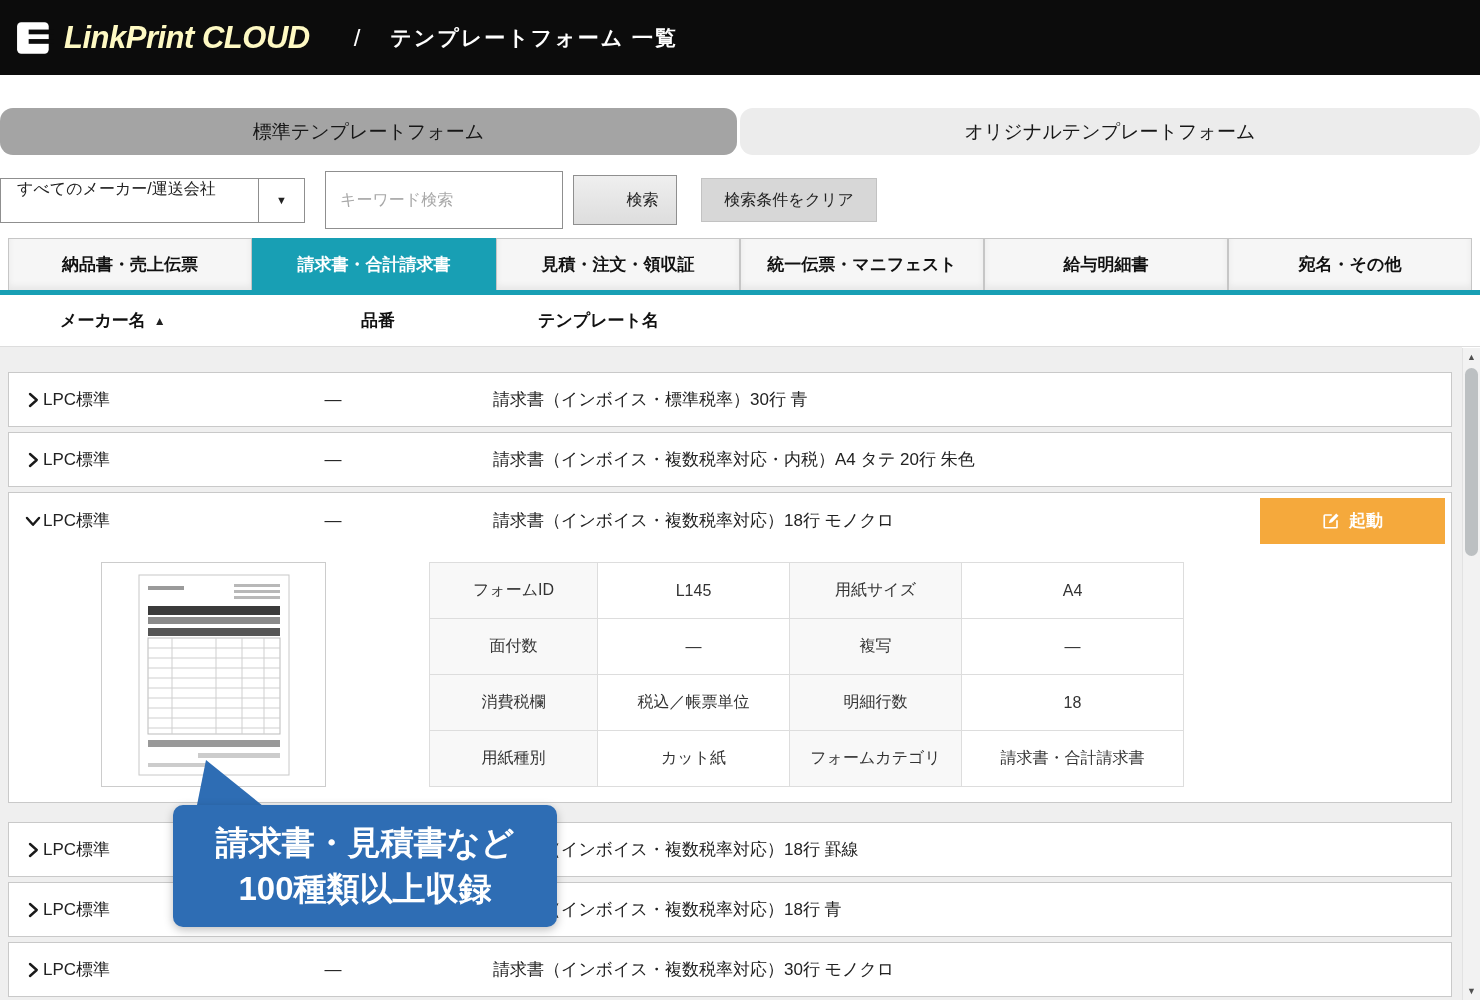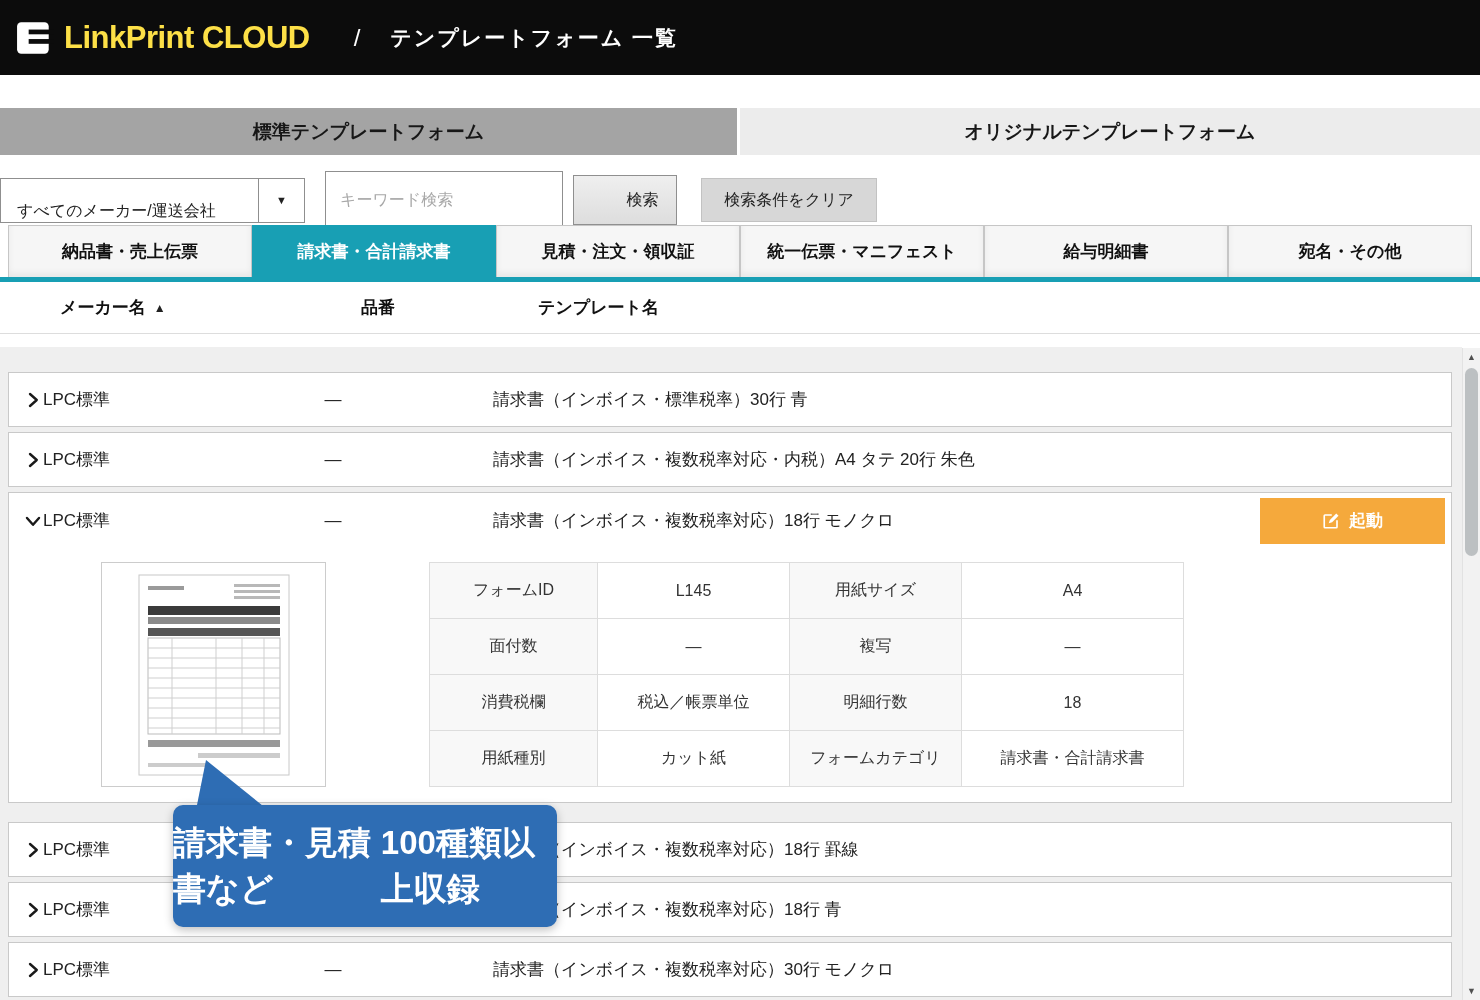--- a/index.html
+++ b/index.html
@@ -4,42 +4,42 @@
 <style>
   * { margin:0; padding:0; box-sizing:border-box; }
   html,body { background:#fff; }
   body { font-family:"Liberation Sans","DejaVu Sans",sans-serif; }
   .page { position:relative; width:1480px; height:1000px; background:#fff; overflow:hidden; }
 
   
   .topbar { height:75px; background:#0c0c0c; display:flex; align-items:center; padding-left:16px; }
   .logo-wrap { display:flex; align-items:center; }
   .logo-icon { width:38px; height:38px; margin-right:10px; }
-  .logo-text { color:#fde047; font-size:31px; font-weight:800; letter-spacing:-0.5px; }
+  .logo-text { color:#fef9c3; font-size:31px; font-weight:800; letter-spacing:-0.5px;font-style:italic; }
   .crumb-sep { color:#fff; font-size:24px; margin:0 30px 0 44px; font-weight:400; }
   .crumb { color:#fff; font-size:21px; font-weight:700; letter-spacing:2px; }
 
   
   .main-tabs { display:flex; margin-top:33px; height:47px; }
-  .main-tab { display:flex; align-items:center; justify-content:center; font-size:19px; font-weight:700; color:#171717; cursor:pointer; }
+  .main-tab { display:flex; align-items:center; justify-content:center; font-size:19px; font-weight:400; color:#171717; cursor:pointer;border-radius:13px; }
   .main-tab.standard { width:737px; background:#a4a4a4; }
   .main-tab.original { flex:1; margin-left:3px; background:#ececec; }
 
   
   .search-row { margin-top:20px; height:50px; display:flex; align-items:center; }
-  .maker-select { width:305px; height:45px; border:1px solid #8f8f8f; background:#fff; display:flex; align-items:flex-end; cursor:pointer; }
+  .maker-select { width:305px; height:45px; border:1px solid #8f8f8f; background:#fff; display:flex; align-items:flex-start; cursor:pointer; }
   .maker-select .sel-text { flex:1; padding-left:16px; font-size:16px; color:#222; }
   .maker-select .sel-arrow { width:46px; height:100%; border-left:1px solid #8f8f8f; display:flex; align-items:center; justify-content:center; font-size:11px; color:#222; }
   .keyword { margin-left:20px; width:238px; height:58px; border:1px solid #8f8f8f; padding:0 14px; font-size:16px; color:#222; font-family:inherit; }
   .keyword::placeholder { color:#a8a8a8; }
   .btn-search { margin-left:10px; width:104px; height:50px; background:linear-gradient(#efefef,#ddd); border:1px solid #8f8f8f; font-size:16px; color:#222; font-family:inherit; cursor:pointer;padding-left:35px; }
   .btn-clear { margin-left:24px; width:176px; height:44px; background:#d7d7d7; border:1px solid #c2c2c2; font-size:16px; color:#222; font-family:inherit; cursor:pointer; }
 
   
-  .category-tabs { height:52px; display:flex; padding:0 8px; }
+  .category-tabs { margin-top:13px; height:52px; display:flex; padding:0 8px; }
   .cat-tab { flex:1; display:flex; align-items:center; justify-content:center; background:#f6f6f6; border:1px solid #c6c6c6; border-bottom:none; font-size:17px; font-weight:700; color:#111; box-shadow:inset 0 -4px 6px rgba(0,0,0,0.06); cursor:pointer; }
   .cat-tab.active { background:#189fb4; color:#fff; border-color:#189fb4; box-shadow:none; }
   .teal-strip { height:5px; background:#189fb4; }
 
   
   .table-head { height:52px; display:flex; align-items:center; border-bottom:1px solid #ddd; font-weight:700; font-size:17px; color:#111; background:#fff; }
   .th-maker { padding-left:60px; width:318px; display:flex; align-items:center; gap:8px; }
   .sort-icon { font-size:12px; color:#222; cursor:pointer; }
   .th-part { width:120px; text-align:center; }
   .th-name { margin-left:100px; }
@@ -61,21 +61,21 @@
   .panel { position:relative; height:254px;padding-left:24px; }
   .thumb { position:absolute; left:92px; top:14px; width:225px; height:225px; border:1px solid #ccc; background:#fff; display:flex; align-items:center; justify-content:center; }
   .details { position:absolute; left:420px; top:14px; border-collapse:collapse; }
   .details td { border:1px solid #ddd; height:56px; text-align:center; font-size:16px; color:#333; background:#fff; }
   .details td.lbl { background:#f8f8f8; }
   .details td.c1 { width:168px; } .details td.c2 { width:192px; }
   .details td.c3 { width:172px; } .details td.c4 { width:222px; }
   .link { color:#1a9cc4; cursor:pointer; }
 
   
-  .callout { position:absolute; left:173px; top:805px; width:384px; height:122px; background:#2e6db4; border-radius:10px; display:flex; align-items:center; justify-content:center; z-index:6; color:#fff; font-weight:700; font-size:33px; line-height:1.38; box-shadow:0 3px 10px rgba(0,0,0,0.25); }
+  .callout { position:absolute; left:173px; top:805px; width:384px; height:122px; background:#2e6db4; border-radius:10px; display:flex; flex-direction:column; align-items:center; justify-content:center; z-index:6; color:#fff; font-weight:700; font-size:33px; line-height:1.38; box-shadow:0 3px 10px rgba(0,0,0,0.25); }
   .callout-pointer { position:absolute; left:180px; top:758px; z-index:5; }
 
   
   .scrollbar { position:absolute; top:348px; right:0; width:18px; height:652px; background:#f2f2f2; border-left:1px solid #e2e2e2; }
   .scroll-up,.scroll-down { position:absolute; left:0; width:100%; height:18px; display:flex; align-items:center; justify-content:center; font-size:9px; color:#505050; cursor:pointer; }
   .scroll-up { top:0; } .scroll-down { bottom:0; }
   .scroll-thumb { position:absolute; top:20px; left:2px; width:13px; height:188px; background:#bcc0c2; border-radius:7px; cursor:pointer; }
 </style>
 </head>
 <body>

